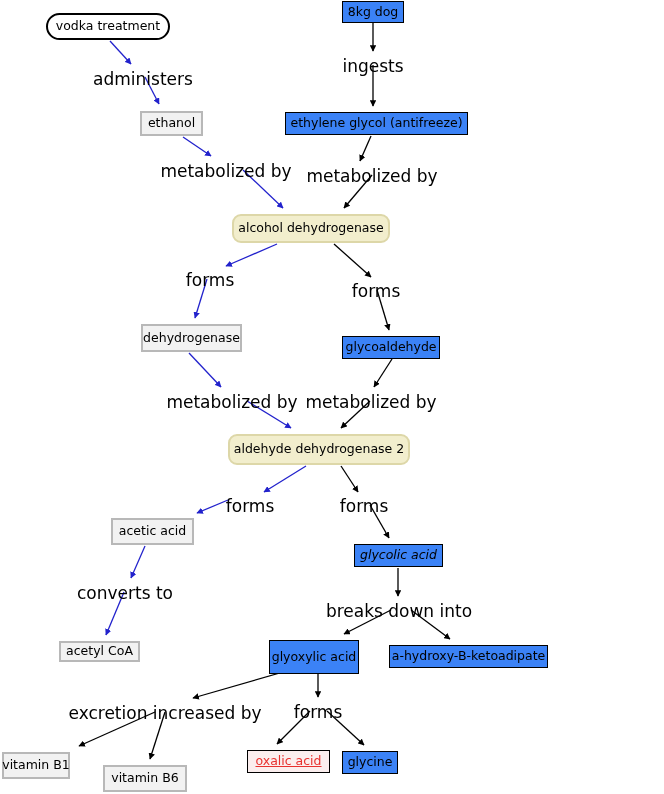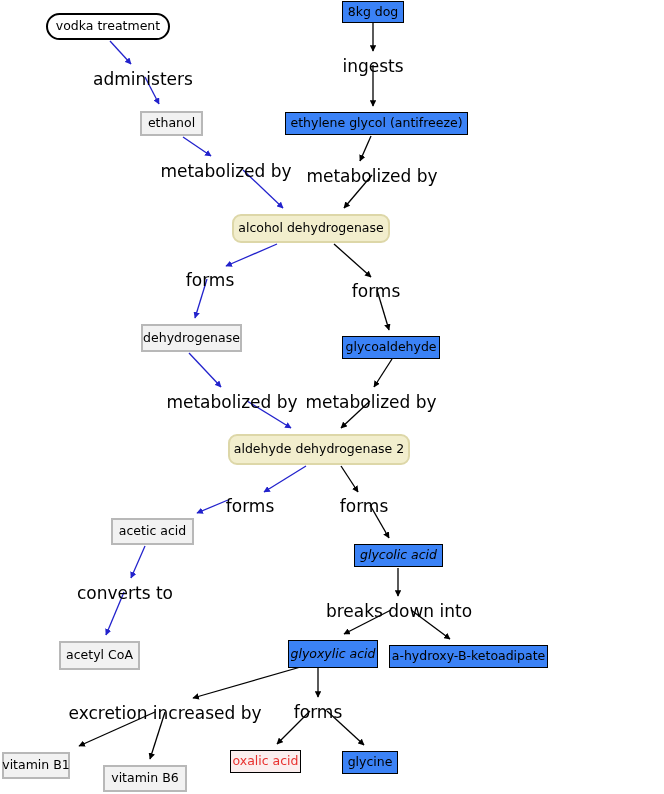--- a/index.html
+++ b/index.html
@@ -172,36 +172,36 @@
       </div>
       <div class="node enzyme" style="left: 228px; top: 434px; width: 182px; height: 31px;">
         <span>aldehyde dehydrogenase 2</span>
       </div>
       <div class="node round" style="left: 111px; top: 518px; width: 83px; height: 27px;">
         <span>acetic acid</span>
       </div>
       <div class="node rect" style="left: 354px; top: 544px; width: 89px; height: 23px; font-style: italic;">
         <span>glycolic acid</span>
       </div>
-      <div class="node round" style="left: 59px; top: 641px; width: 81px; height: 29px;">
+      <div class="node round" style="left: 59px; top: 641px; width: 81px; height: 21px;">
         <span>acetyl CoA</span>
       </div>
-      <div class="node rect" style="left: 288px; top: 640px; width: 90px; height: 28px; font-style: italic;">
+      <div class="node rect" style="left: 269px; top: 640px; width: 90px; height: 34px;">
         <span>glyoxylic acid</span>
       </div>
       <div class="node rect" style="left: 389px; top: 645px; width: 159px; height: 23px;">
         <span>a-hydroxy-B-ketoadipate</span>
       </div>
       <div class="node round" style="left: 2px; top: 752px; width: 68px; height: 27px;">
         <span>vitamin B1</span>
       </div>
       <div class="node round" style="left: 103px; top: 765px; width: 84px; height: 27px;">
         <span>vitamin B6</span>
       </div>
-      <div class="node toxic" style="left: 230px; top: 750px; width: 71px; height: 23px;">
+      <div class="node toxic" style="left: 247px; top: 750px; width: 83px; height: 23px; text-decoration: underline;">
         <span>oxalic acid</span>
       </div>
       <div class="node rect" style="left: 342px; top: 751px; width: 56px; height: 23px;">
         <span>glycine</span>
       </div>
     </div>
   <div id="label-layer">
       <div class="link-label" style="left: 143px; top: 71px; color: rgb(0, 0, 0);">administers</div>
       <div class="link-label" style="left: 373px; top: 58px; color: rgb(0, 0, 0);">ingests</div>
       <div class="link-label" style="left: 226px; top: 163px; color: rgb(0, 0, 0);">metabolized by</div>

